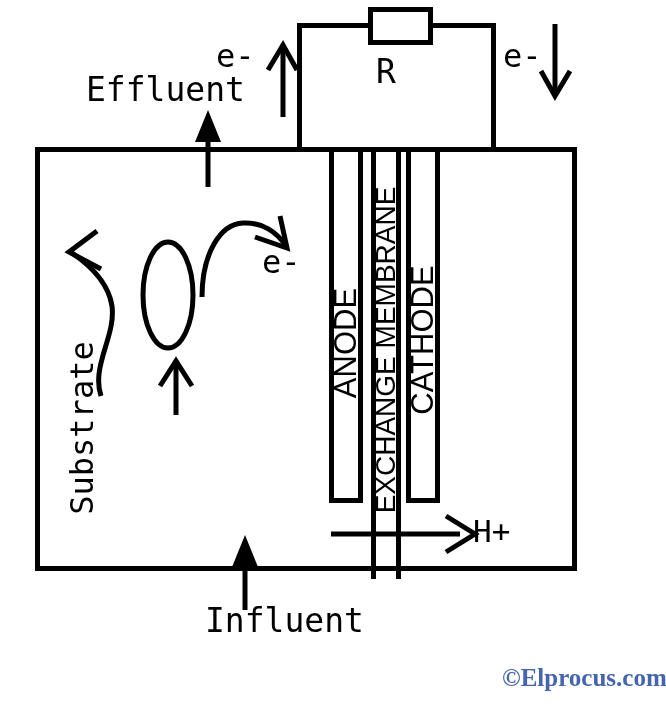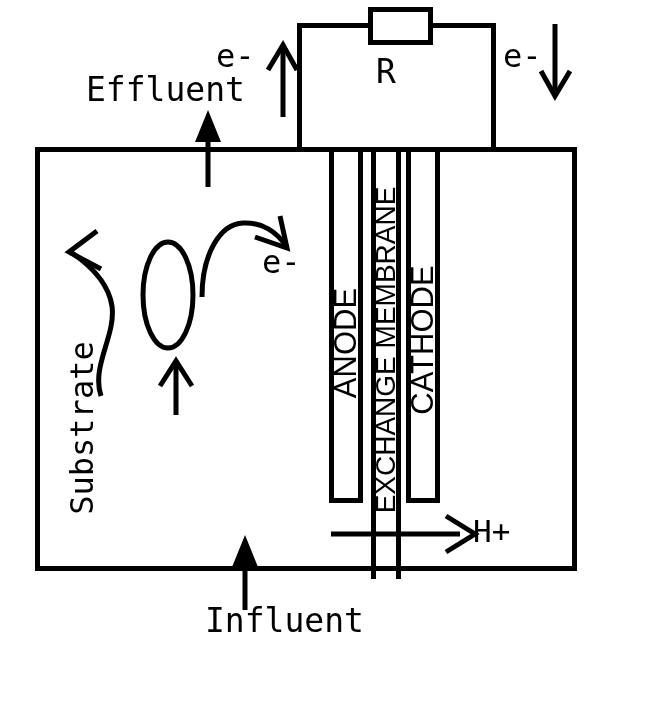--- a/index.html
+++ b/index.html
@@ -90,14 +90,15 @@
   <div class="lbl" style="left:86px;top:73px;">Effluent</div>
   <div class="lbl" style="left:262px;top:246px;font-size:32px;">e-</div>
   <div class="rot mono" style="left:-18px;top:412px;width:200px;height:32px;">Substrate</div>
   <div class="lbl small" style="left:473px;top:515px;">H+</div>
   <div class="lbl" style="left:185px;top:604px;margin-left:20px;">Influent</div>
 
   <div class="rot electrode" style="left:256px;top:327px;width:180px;height:32px;">ANODE</div>
   <div class="rot electrode long" style="left:211px;top:334px;width:350px;height:32px;">EXCHANGE MEMBRANE</div>
   <div class="rot electrode" style="left:333px;top:324px;width:180px;height:32px;">CATHODE</div>
 
+  <div class="watermark">©Elprocus.com</div>
 
 </div>
 
 </body></html>

